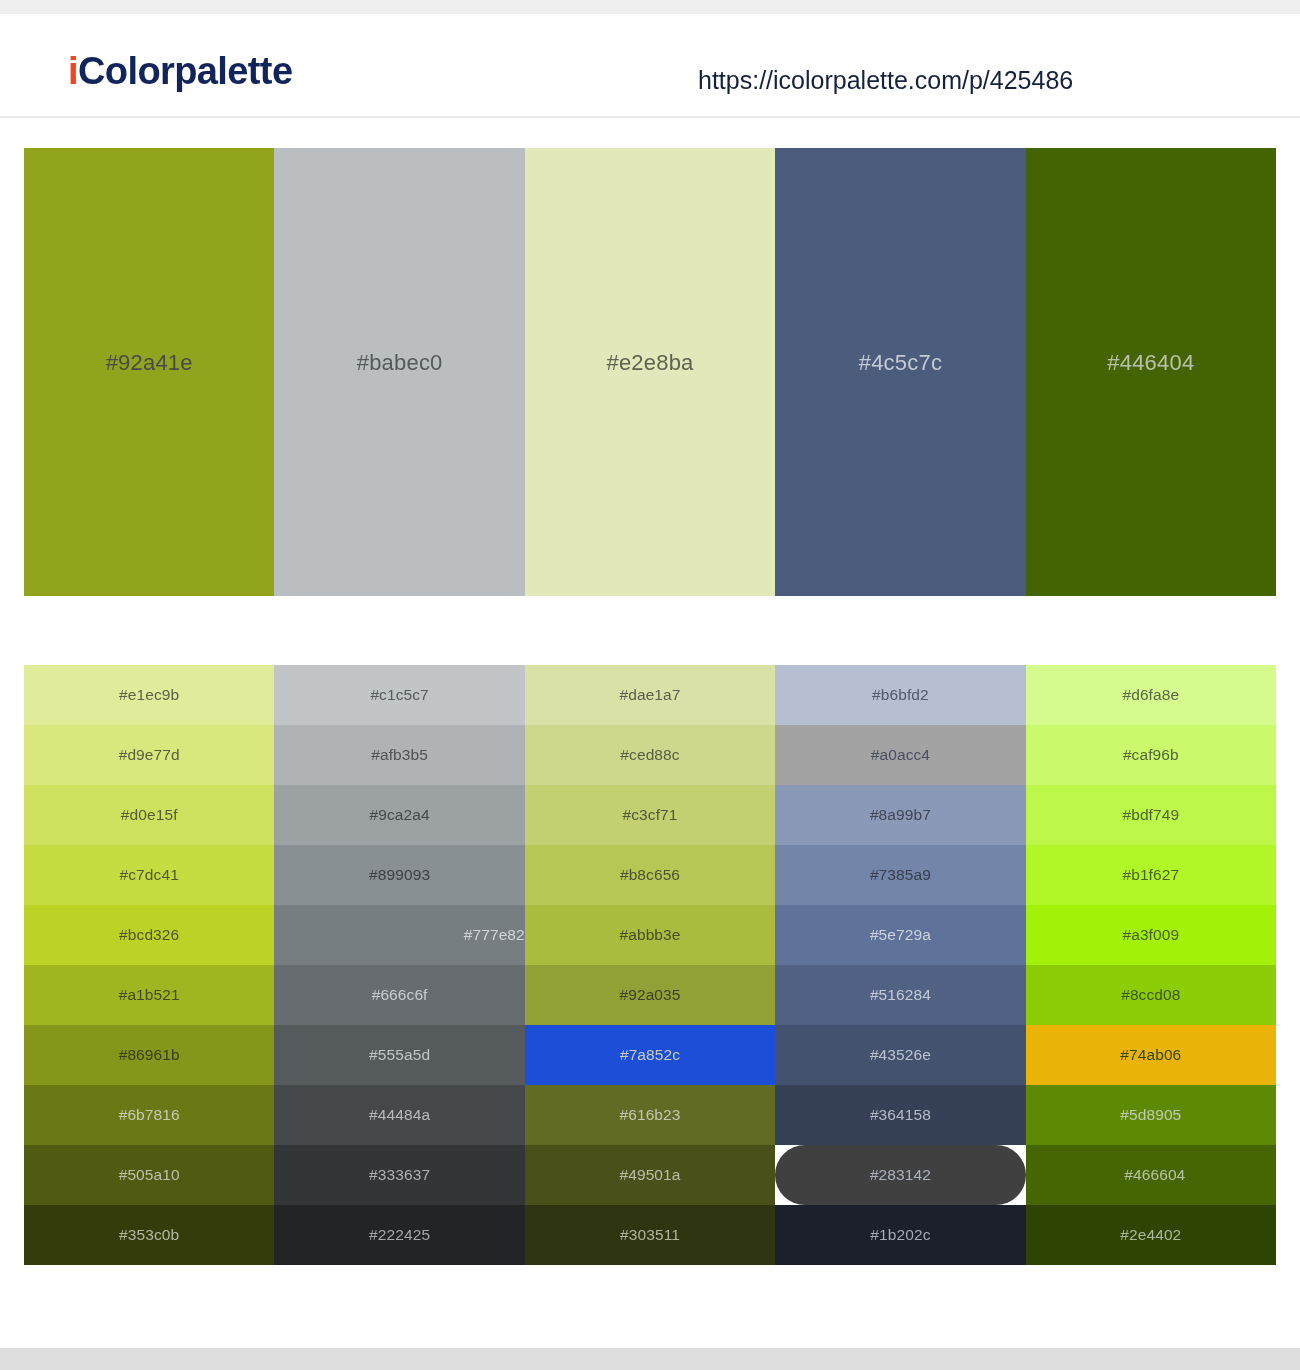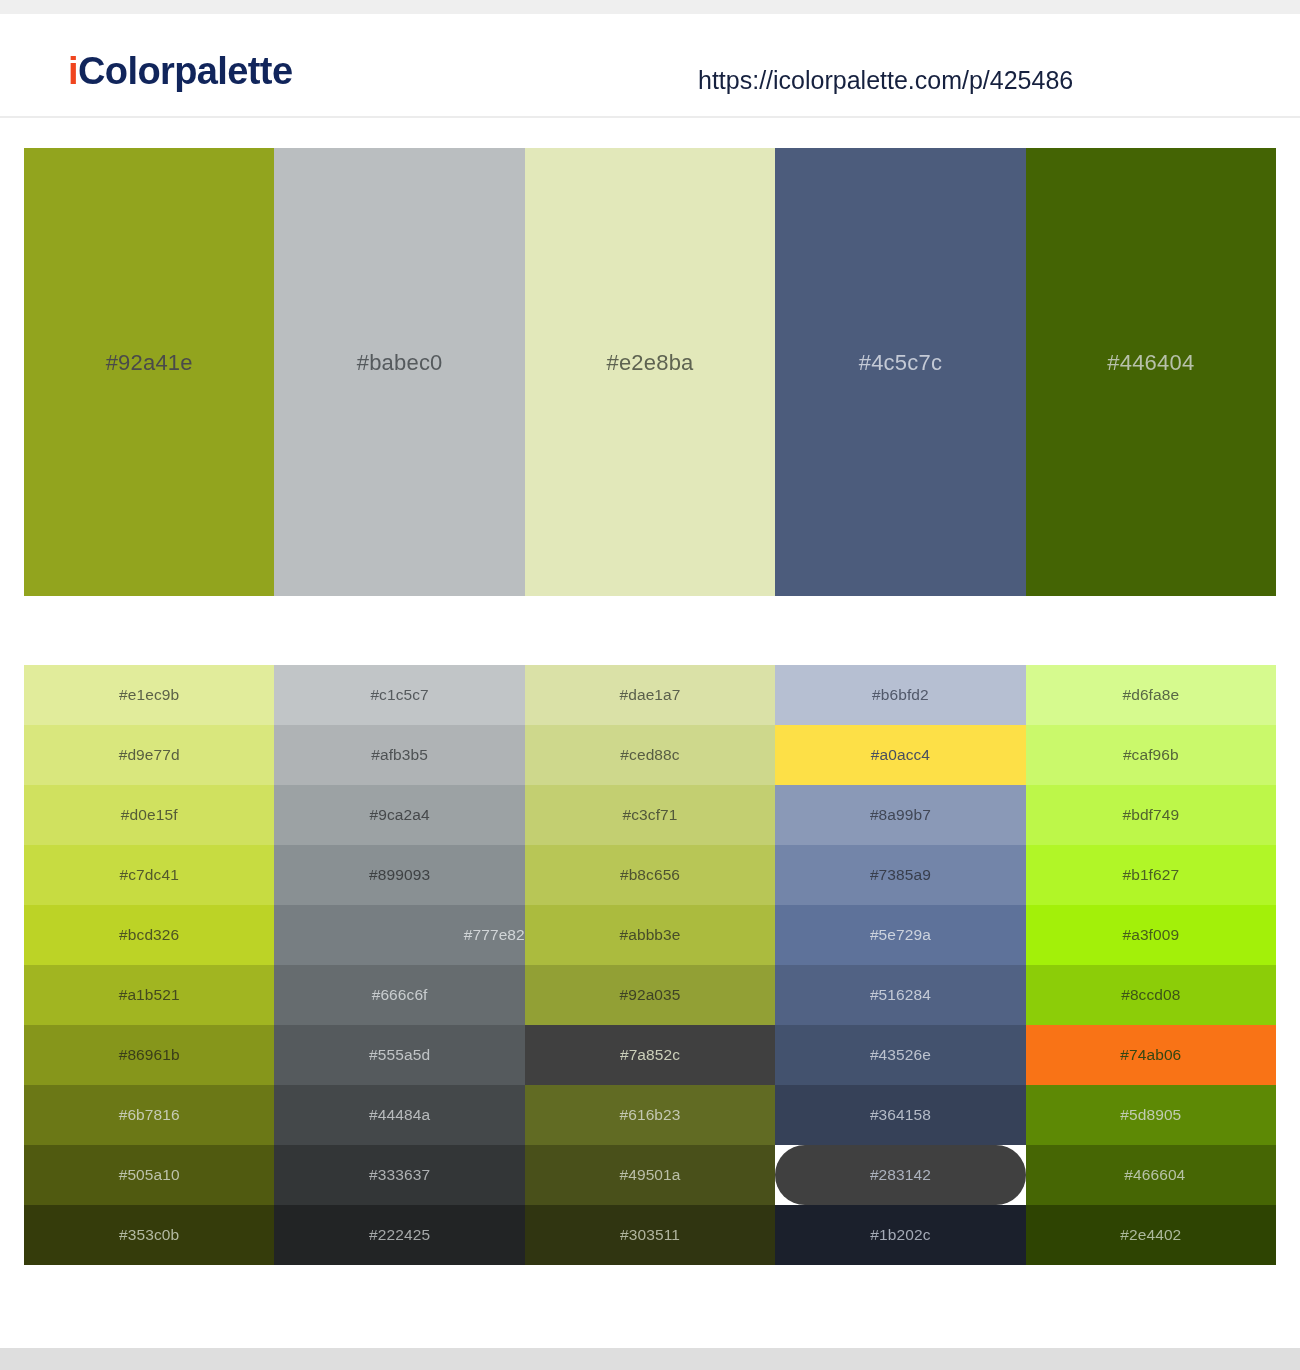--- a/index.html
+++ b/index.html
@@ -240,38 +240,38 @@
         </div>
         <div class="shade-cell" style="background: rgb(184, 198, 86);">
           <span class="shade-label" style="color: rgb(78, 83, 49);">#b8c656</span>
         </div>
         <div class="shade-cell" style="background: rgb(171, 187, 62);">
           <span class="shade-label" style="color: rgb(71, 77, 41);">#abbb3e</span>
         </div>
         <div class="shade-cell" style="background: rgb(146, 160, 53);">
           <span class="shade-label" style="color: rgb(62, 66, 37);">#92a035</span>
         </div>
-        <div class="shade-cell" style="background: #404040;">
+        <div class="shade-cell" style="background: #1d4ed8;">
           <span class="shade-label" style="color: rgb(203, 207, 185);">#7a852c</span>
         </div>
         <div class="shade-cell" style="background: rgb(97, 107, 35);">
           <span class="shade-label" style="color: rgb(195, 199, 177);">#616b23</span>
         </div>
         <div class="shade-cell" style="background: rgb(73, 80, 26);">
           <span class="shade-label" style="color: rgb(186, 190, 168);">#49501a</span>
         </div>
         <div class="shade-cell" style="background: rgb(48, 53, 17);">
           <span class="shade-label" style="color: rgb(177, 181, 159);">#303511</span>
         </div>
       </div>
       <div class="shade-col">
         <div class="shade-cell" style="background: rgb(182, 191, 210);">
           <span class="shade-label" style="color: rgb(81, 88, 106);">#b6bfd2</span>
         </div>
-        <div class="shade-cell" style="background: #fde047;">
+        <div class="shade-cell" style="background: #a3a3a3;">
           <span class="shade-label" style="color: rgb(73, 79, 96);">#a0acc4</span>
         </div>
         <div class="shade-cell" style="background: rgb(138, 153, 183);">
           <span class="shade-label" style="color: rgb(65, 71, 86);">#8a99b7</span>
         </div>
         <div class="shade-cell" style="background: rgb(115, 133, 169);">
           <span class="shade-label" style="color: rgb(56, 62, 76);">#7385a9</span>
         </div>
         <div class="shade-cell" style="background: rgb(94, 114, 154);">
           <span class="shade-label" style="color: rgb(204, 210, 221);">#5e729a</span>
@@ -304,21 +304,21 @@
         </div>
         <div class="shade-cell" style="background: rgb(177, 246, 39);">
           <span class="shade-label" style="color: rgb(76, 97, 36);">#b1f627</span>
         </div>
         <div class="shade-cell" style="background: rgb(163, 240, 9);">
           <span class="shade-label" style="color: rgb(71, 95, 27);">#a3f009</span>
         </div>
         <div class="shade-cell" style="background: rgb(140, 205, 8);">
           <span class="shade-label" style="color: rgb(61, 84, 23);">#8ccd08</span>
         </div>
-        <div class="shade-cell" style="background: #f97316;">
+        <div class="shade-cell" style="background: #eab308;">
           <span class="shade-label" style="color: rgb(51, 70, 19);">#74ab06</span>
         </div>
         <div class="shade-cell" style="background: rgb(93, 137, 5);">
           <span class="shade-label" style="color: rgb(192, 203, 177);">#5d8905</span>
         </div>
         <div class="shade-cell" style="background: rgb(70, 102, 4); padding-left: 8px;">
           <span class="shade-label" style="color: rgb(182, 194, 166);">#466604</span>
         </div>
         <div class="shade-cell" style="background: rgb(46, 68, 2);">
           <span class="shade-label" style="color: rgb(172, 185, 156);">#2e4402</span>

